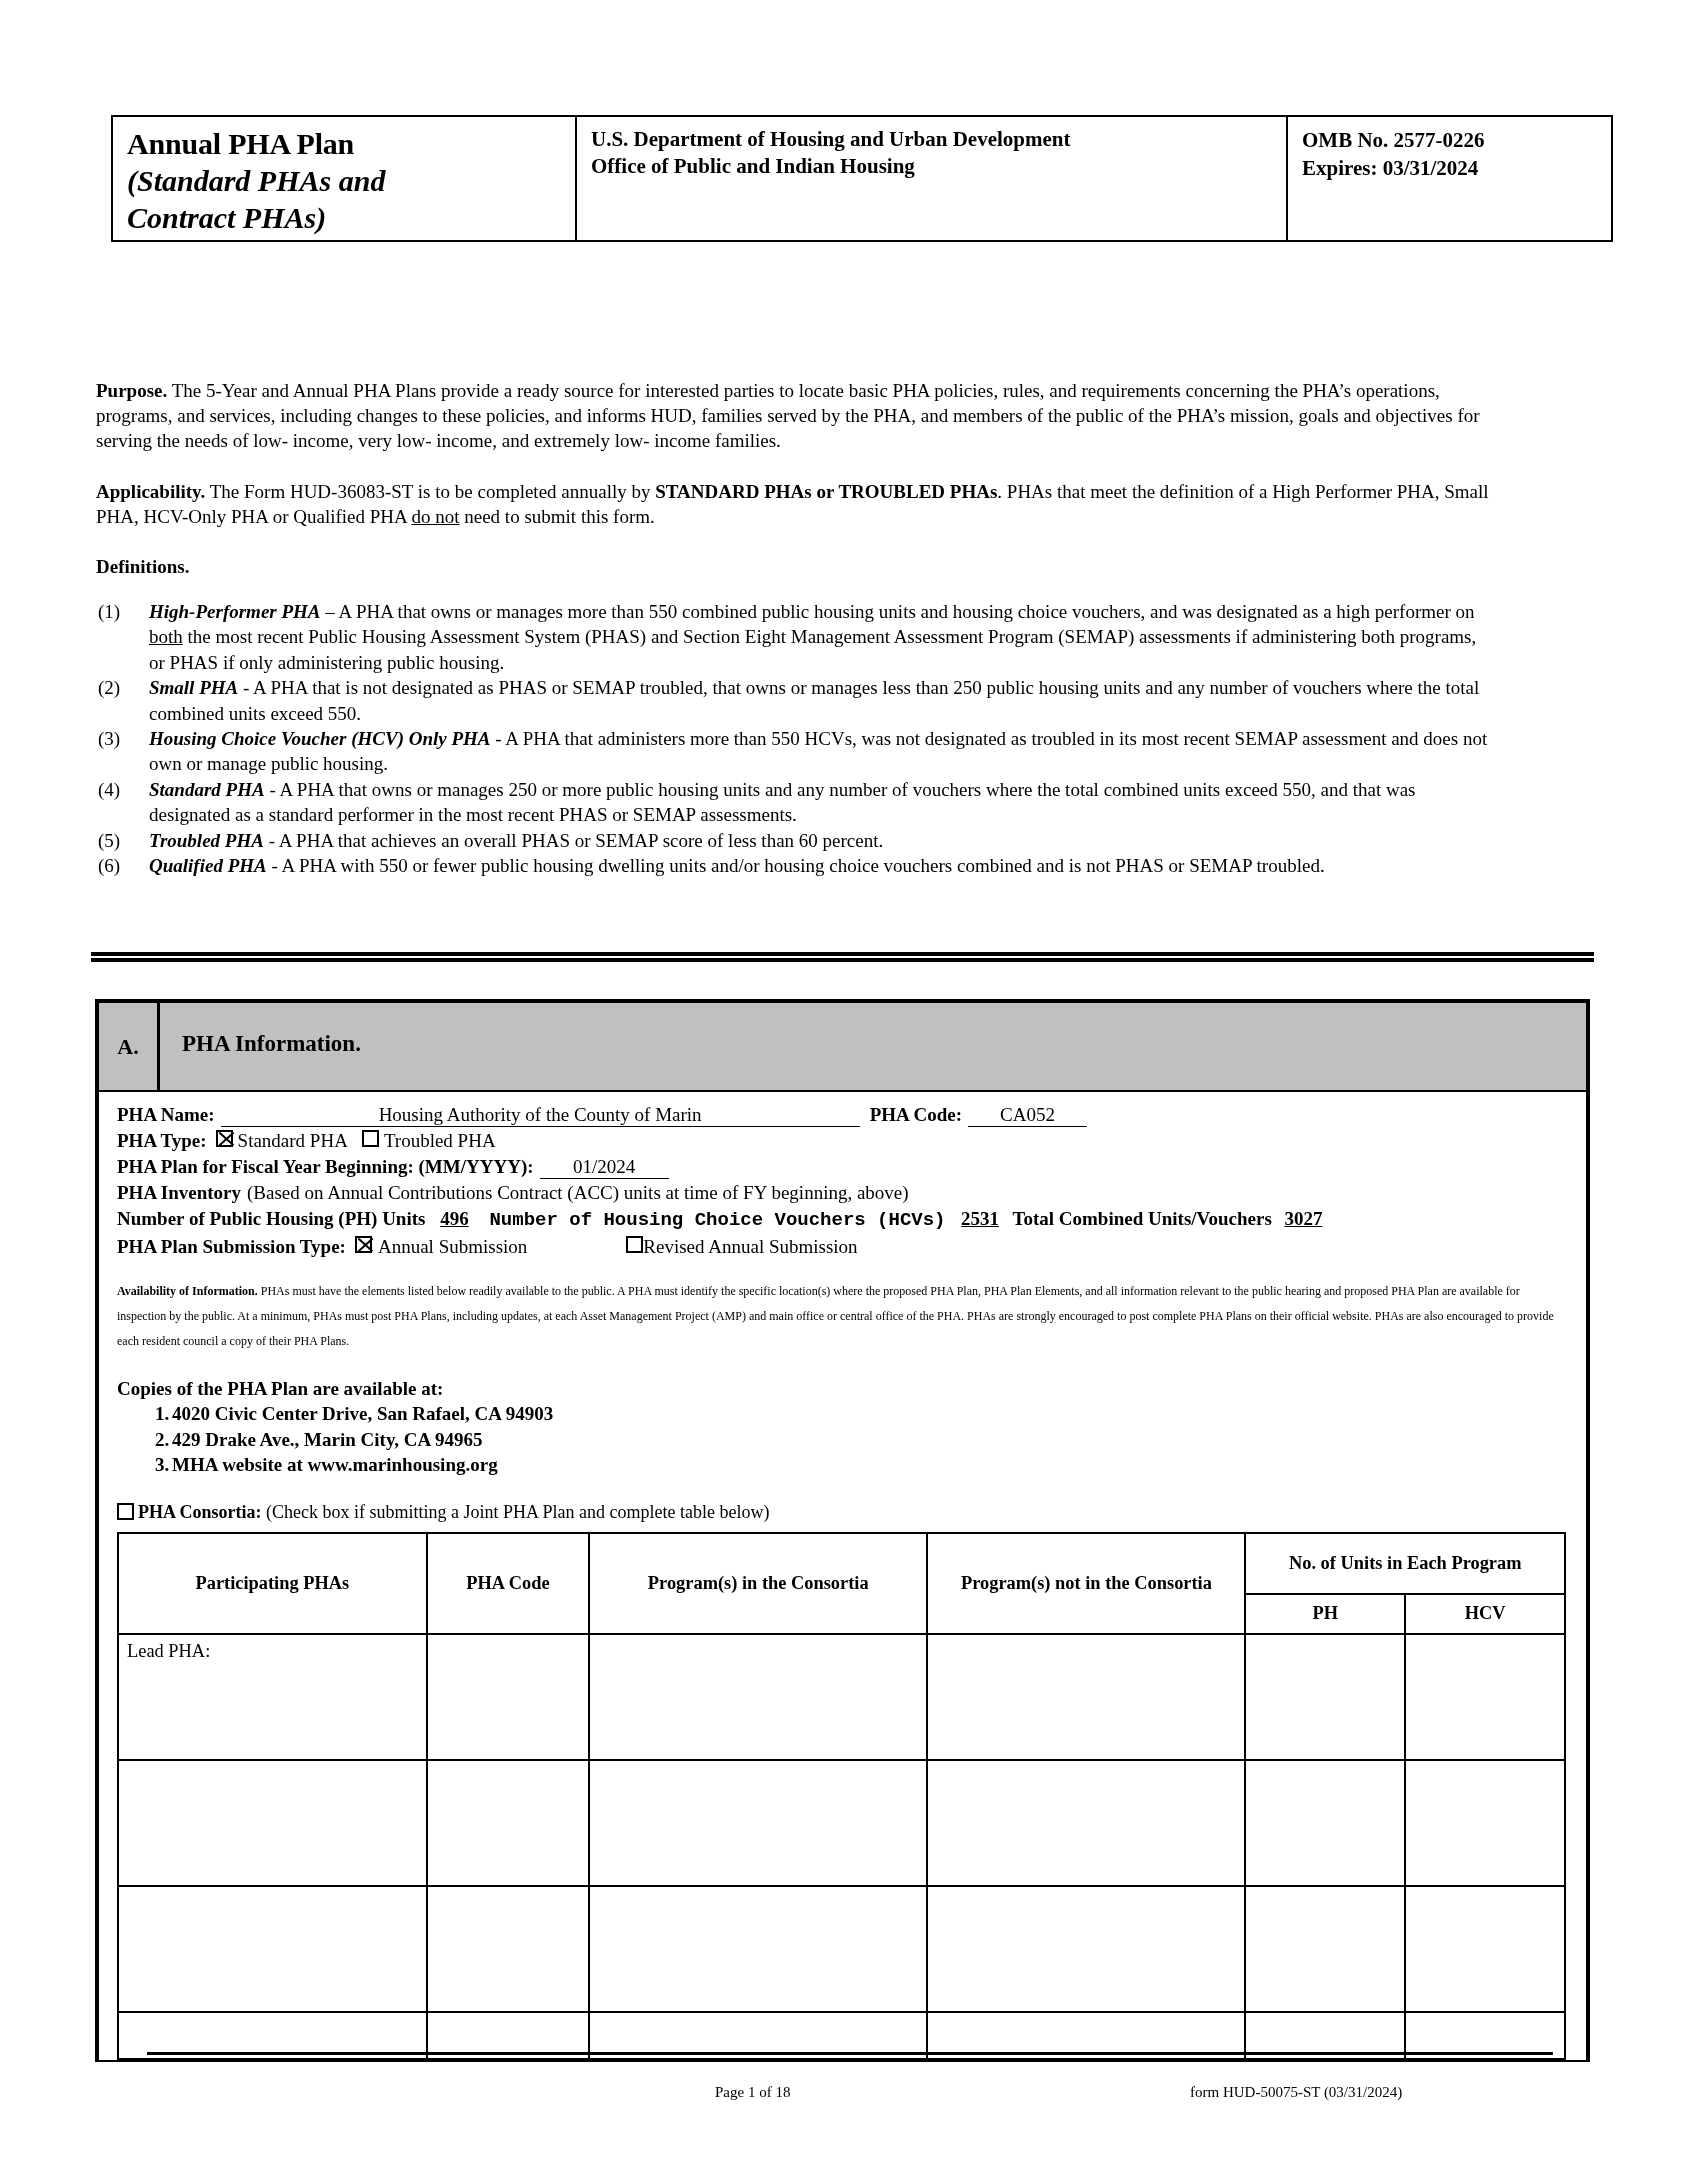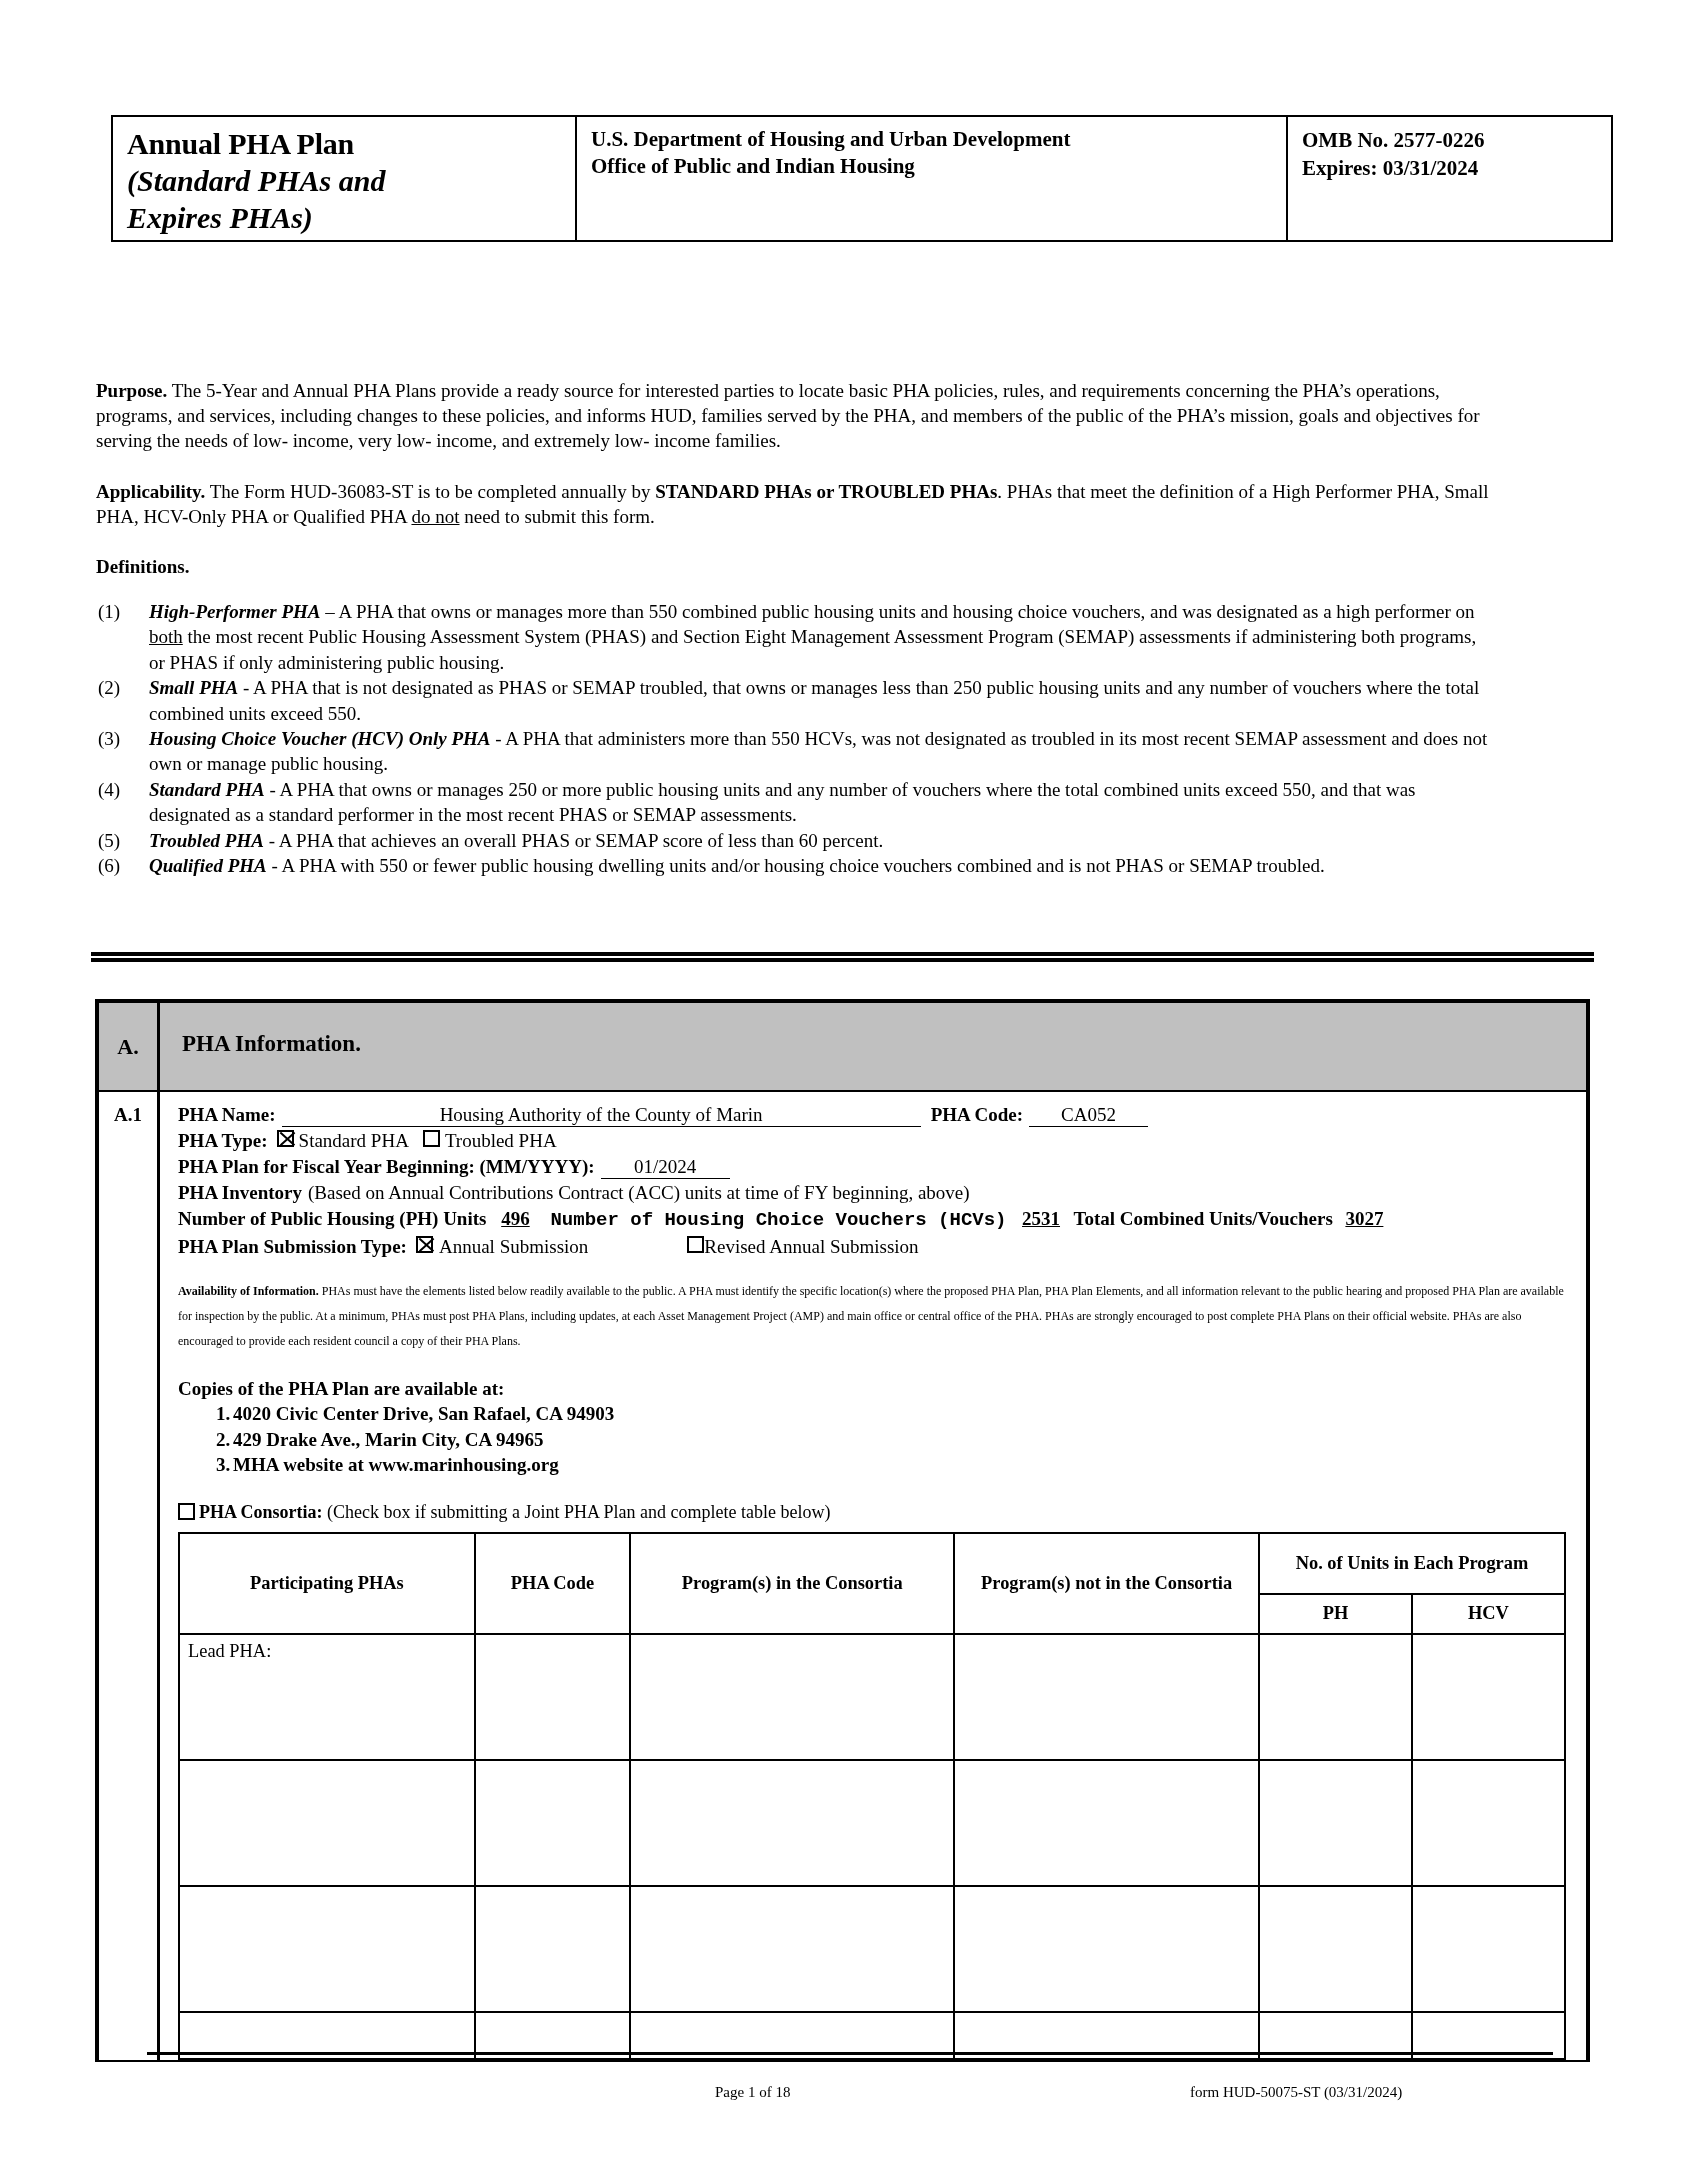--- a/index.html
+++ b/index.html
@@ -286,21 +286,21 @@
 <body>
 
 <div class="page">
 
   <table class="hdr-table">
     <tbody>
         <tr>
       <td class="hdr-c1">
         <div class="hdr-title-1">Annual PHA Plan</div>
         <div class="hdr-title-2">(Standard PHAs and</div>
-        <div class="hdr-title-2">Expires PHAs)</div>
+        <div class="hdr-title-2">Contract PHAs)</div>
       </td>
       <td class="hdr-c2">
         <div class="hdr-dept">U.S. Department of Housing and Urban Development</div>
         <div class="hdr-dept">Office of Public and Indian Housing</div>
       </td>
       <td class="hdr-c3">
         <div class="hdr-omb">OMB No. 2577-0226</div>
         <div class="hdr-omb">Expires:  03/31/2024</div>
       </td>
     </tr>
@@ -366,21 +366,20 @@
   <div class="dbl-rule" id="rule-top"></div>
 
   <div class="secA">
 
     <div class="secA-head">
       <div class="secA-letter">A.</div>
       <div class="secA-title">PHA Information.</div>
     </div>
 
     <div class="secA-body">
-      <div class="a1-letter">A.1</div>
       <div class="a1-content">
 
         <div class="fld-line">
           <span class="lbl-b">PHA Name:</span>
           <span class="blank" style="width:639px;margin-left:6px;">Housing Authority of the County of Marin</span>
           <span class="lbl-b" style="margin-left:10px;">PHA Code:</span>
           <span class="blank" style="width:119px;margin-left:6px;">CA052</span>
         </div>
 
         <div class="fld-line" style="margin-top:1px;">

